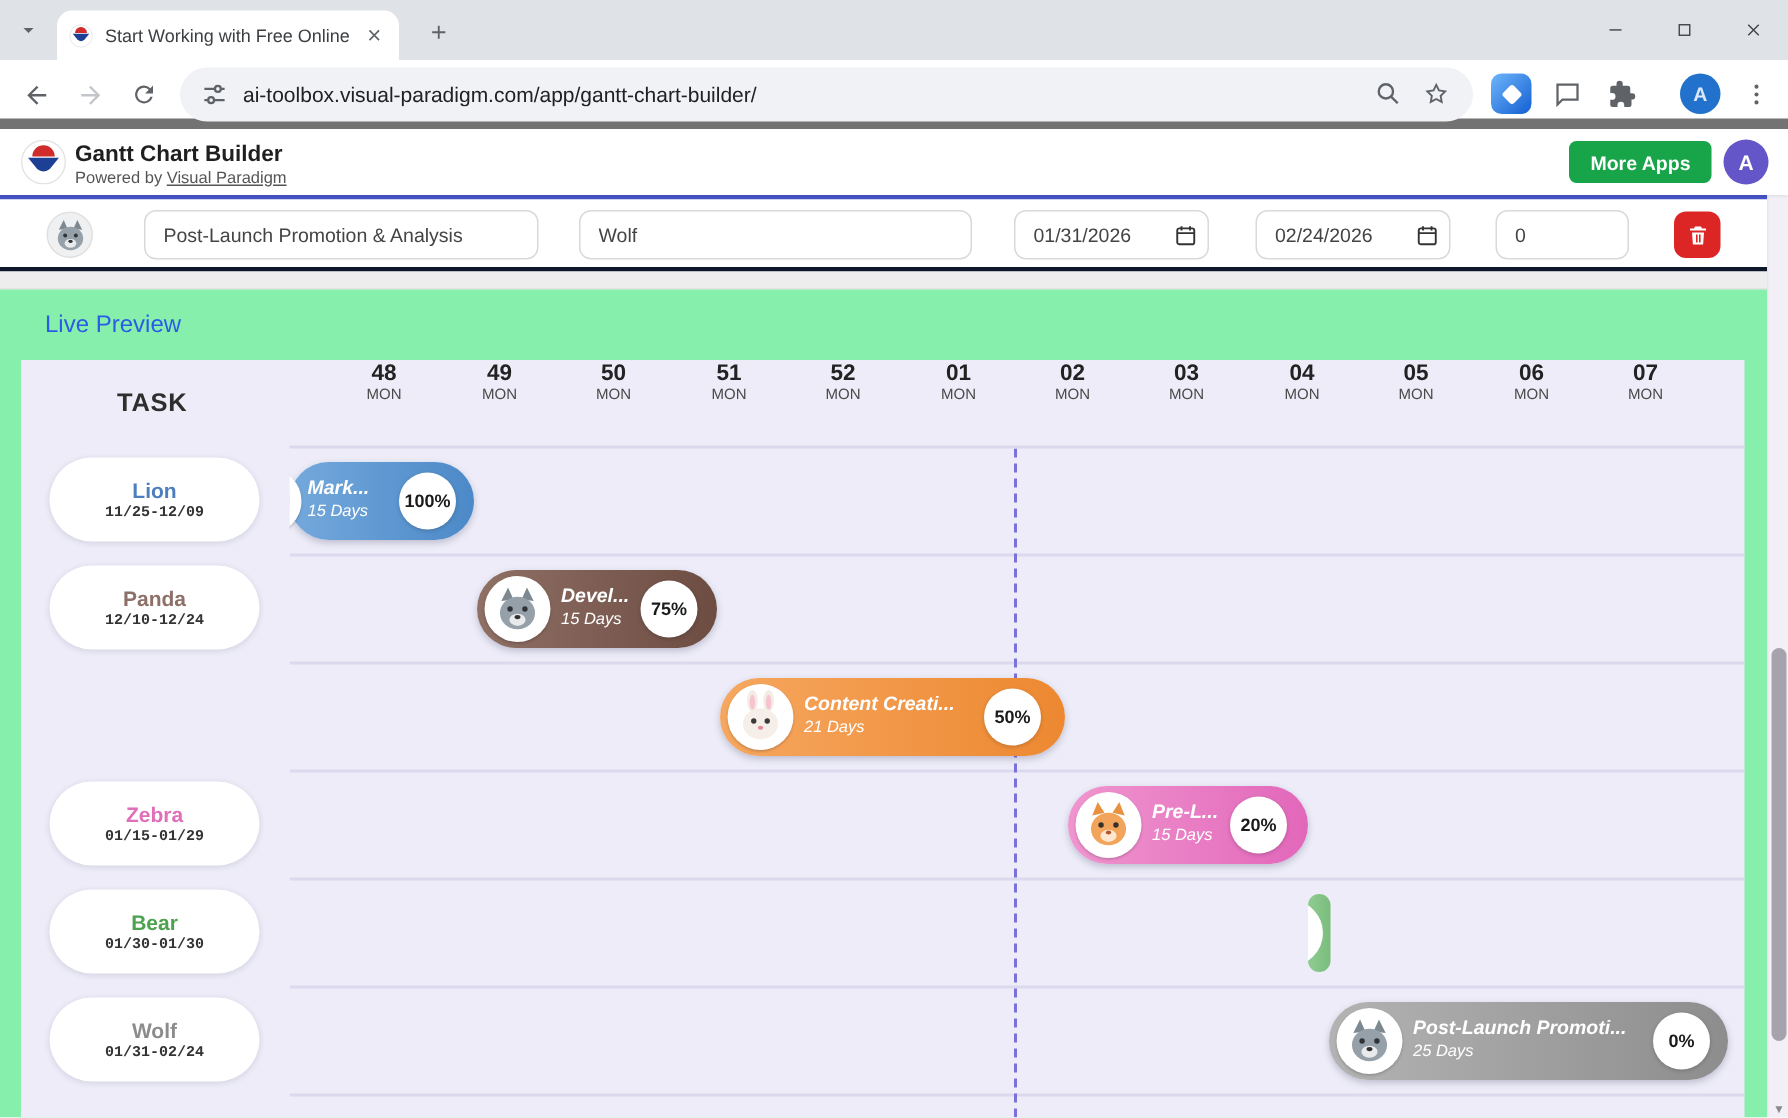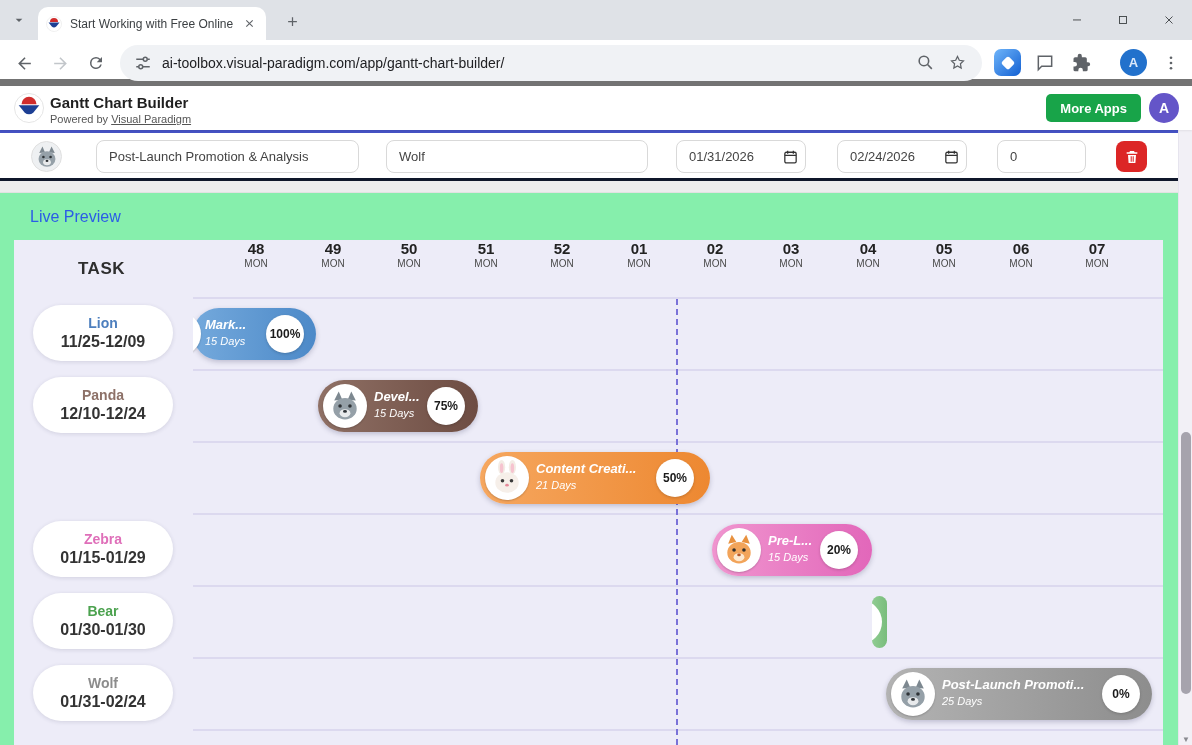--- a/index.html
+++ b/index.html
@@ -64,21 +64,21 @@
   .wk { position:absolute; top:0; width:48px; text-align:center; }
   .wn { font-size:15px; font-weight:bold; color:#222; }
   .wd { font-size:10px; color:#4a4a4a; margin-top:1px; }
 
   .grid { position:absolute; left:179px; top:57px; width:970px; height:448px; overflow:hidden; border-top:2px solid #dcd9ef; }
   .grow { position:relative; height:72px; border-bottom:2px solid #dcd9ef; }
   .today-line { position:absolute; left:483px; top:0; height:100%; width:0; border-left:2px dashed #7a72d8; z-index:1; }
 
   .pill { position:absolute; left:19px; width:140px; height:56px; background:#fff; border-radius:28px; box-shadow:0 1px 4px rgba(40,40,80,.14); display:flex; flex-direction:column; align-items:center; justify-content:center; z-index:2; }
   .pill-name { font-size:14px; font-weight:bold; }
-  .pill-dates { font-size:16px; font-weight:bold; color:#333; margin-top:2px; }
+  .pill-dates { font-size:10px; font-weight:bold; color:#333; margin-top:2px;font-family:Liberation Mono, monospace; }
 
   .bar { position:absolute; top:9px; height:52px; border-radius:26px; z-index:2; box-shadow:0 2px 5px rgba(50,50,90,.25); }
   .bar-avatar { position:absolute; left:5px; top:4px; width:44px; height:44px; border-radius:50%; background:#fff; display:flex; align-items:center; justify-content:center; box-shadow:0 1px 2px rgba(0,0,0,.2); }
   .bar-avatar svg { width:36px; height:36px; }
   .bar-text { position:absolute; left:56px; top:9px; color:#fff;font-style:italic; }
   .bar-label { font-size:13px; font-weight:bold; white-space:nowrap; }
   .bar-days { font-size:11px; margin-top:3px; }
   .bar-badge { position:absolute; top:7px; width:38px; height:38px; border-radius:50%; background:#fff; display:flex; align-items:center; justify-content:center; font-size:12px; font-weight:bold; color:#1b1b1b; box-shadow:0 1px 3px rgba(0,0,0,.18); }
 
   .bar-lion { background:linear-gradient(90deg,#74a9dc,#4c89c8); }

